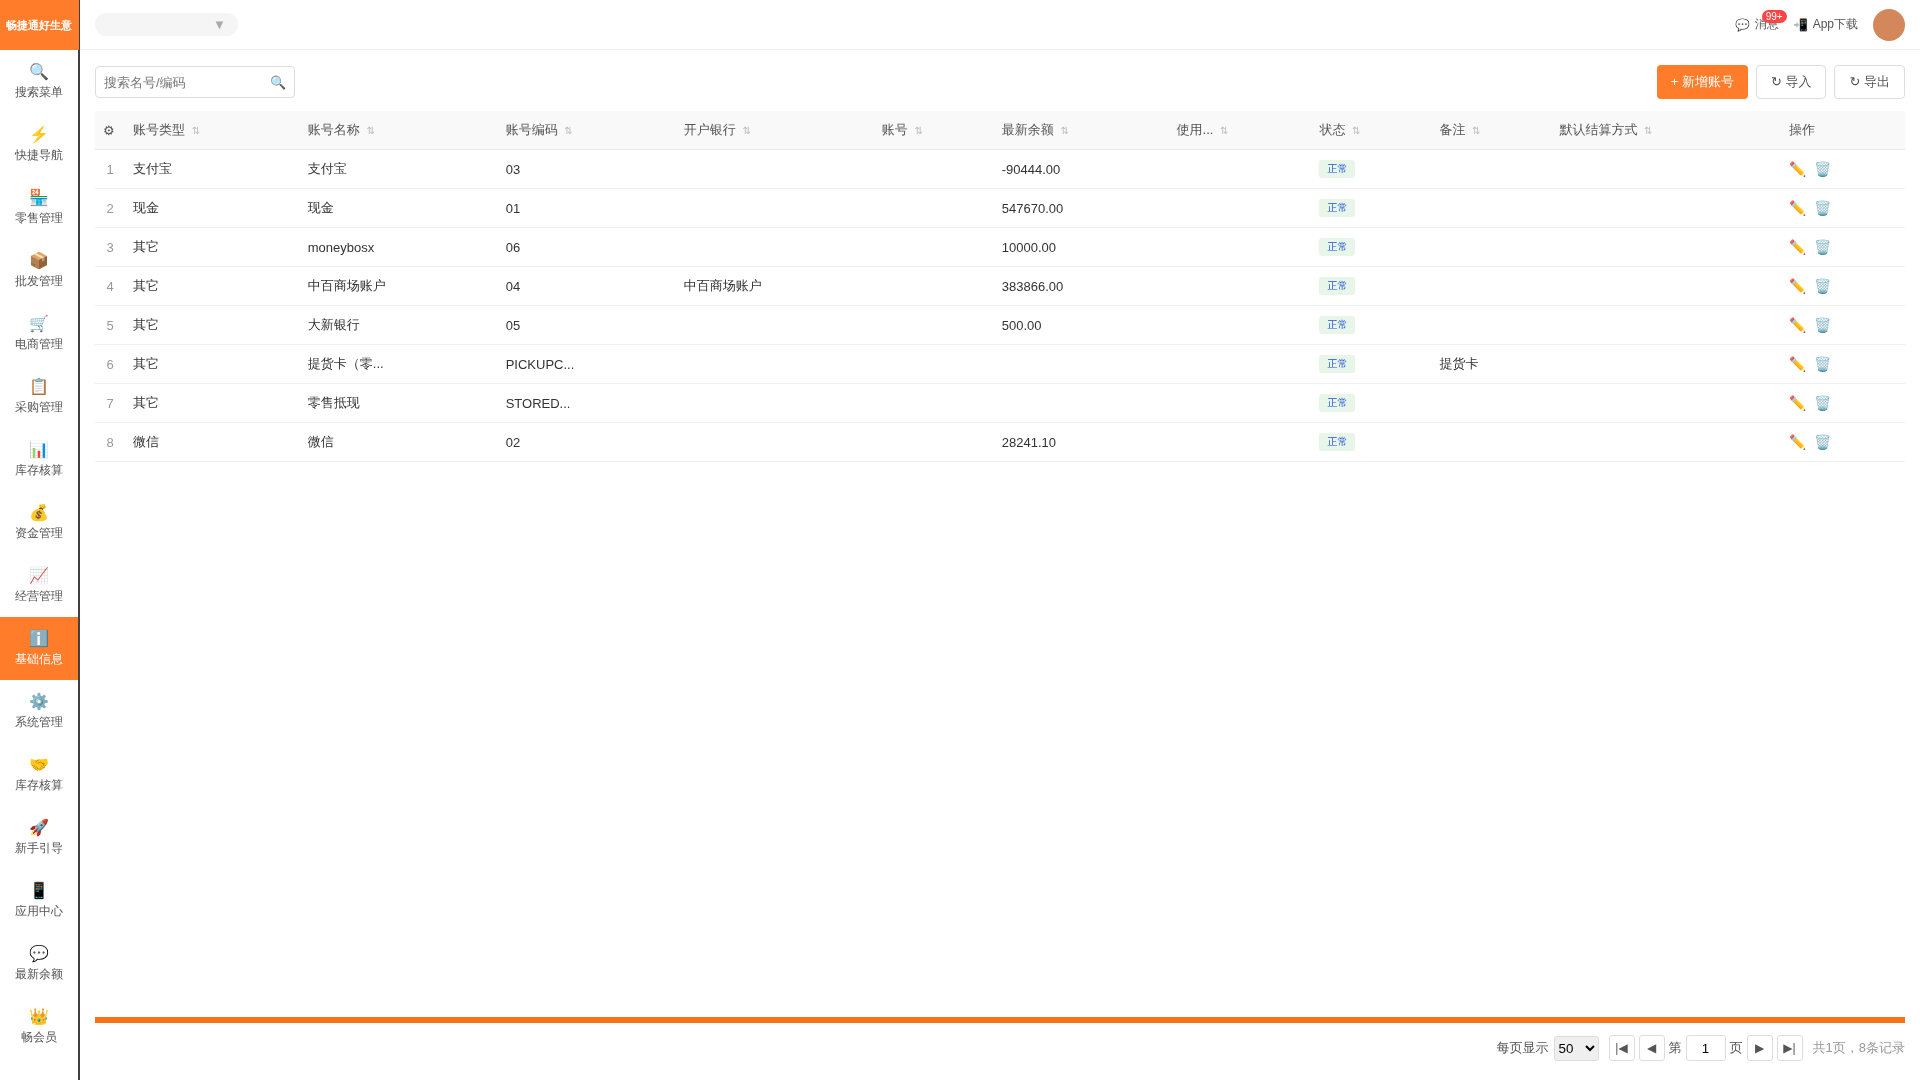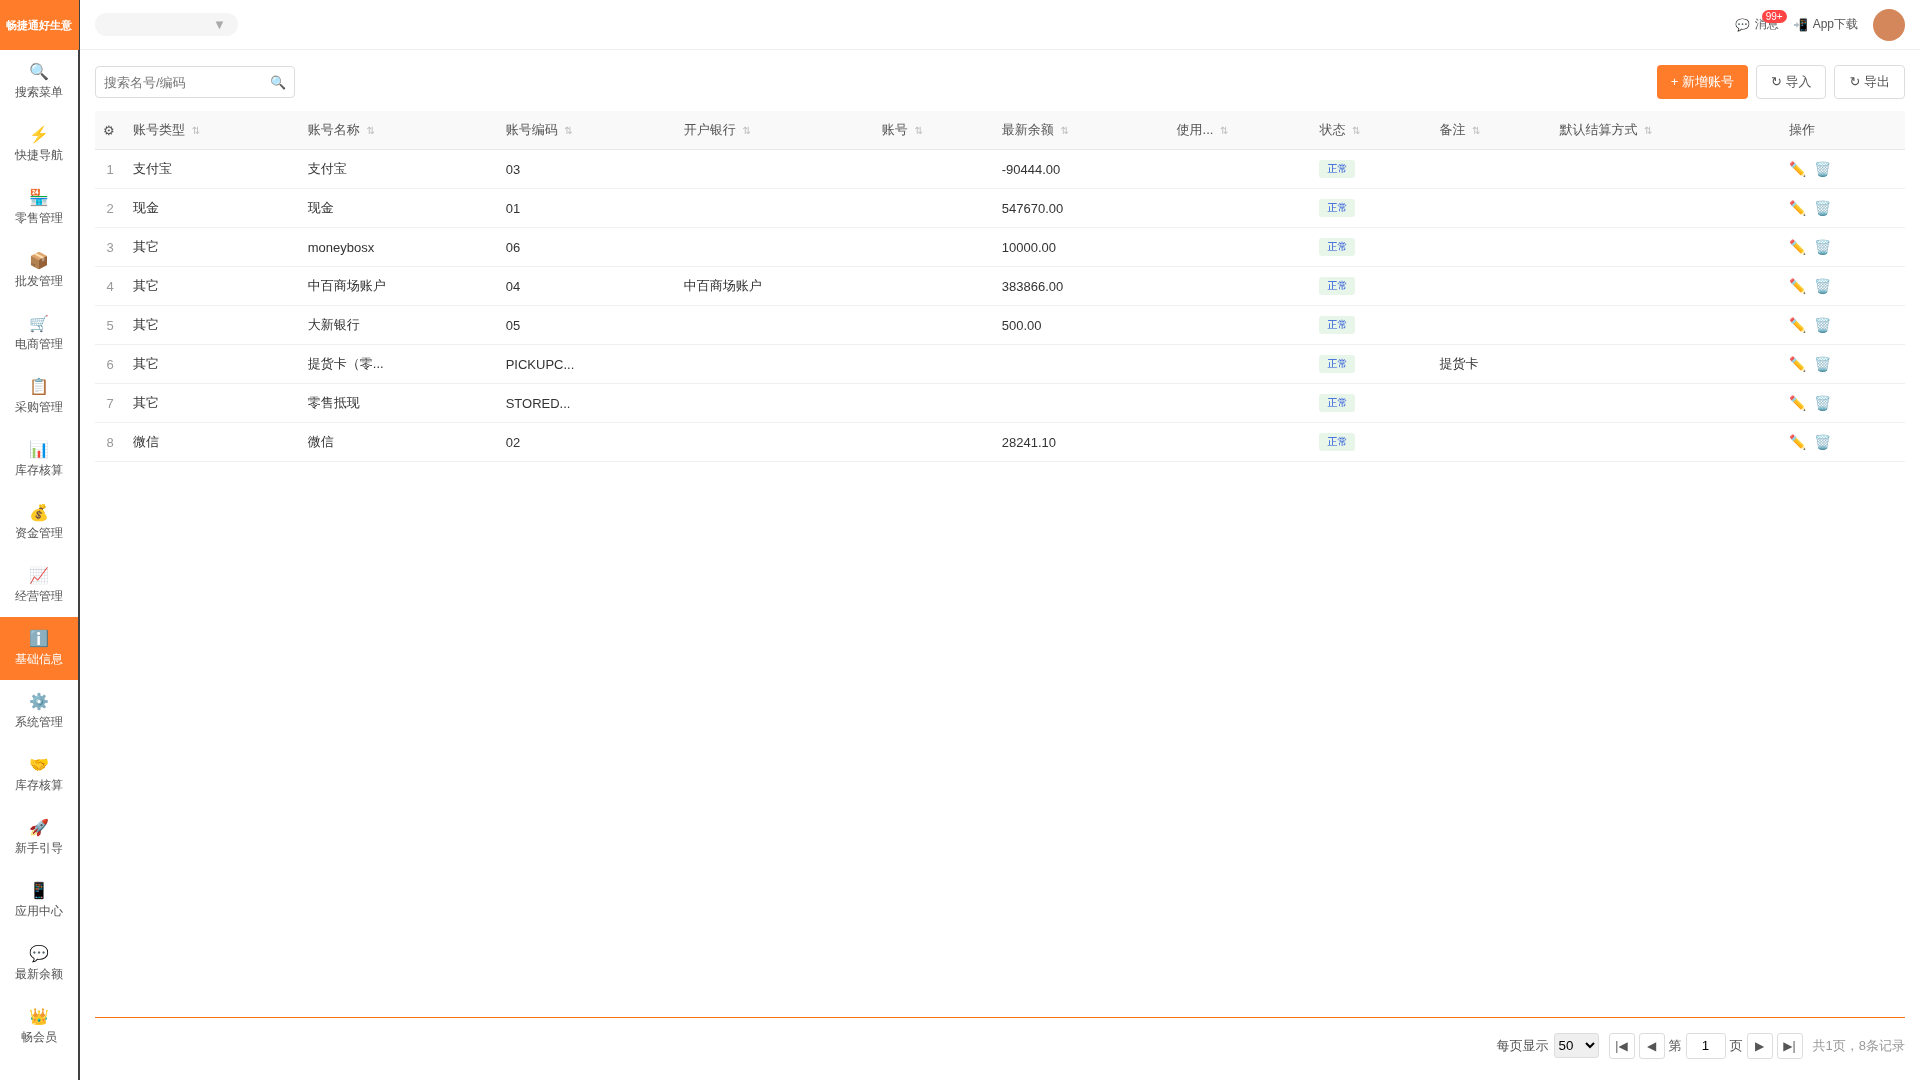--- a/index.html
+++ b/index.html
@@ -55,21 +55,21 @@
     th.sortable { cursor: pointer; }
     th .sort-arrows { color: #bbb; font-size: 10px; margin-left: 3px; }
     td { padding: 10px 8px; border-bottom: 1px solid #f0f0f0; color: #333; white-space: nowrap; }
     .row-num { color: #999; text-align: center; width: 30px; }
     .status-badge { display: inline-block; padding: 2px 8px; border-radius: 3px; font-size: 10px; background: #e8f5e9; color: #1d4ed8; }
     .action-icons { display: flex; gap: 8px; align-items: center; }
     .action-icon { color: #aaa; cursor: pointer; font-size: 14px; }
     .gear-cell { width: 30px; }
 
     
-    .pagination { height: 48px; display: flex; align-items: center; justify-content: flex-end; gap: 10px; border-top: 1px solid #f97316; padding-top: 8px; font-size: 13px; color: #555; }
+    .pagination { height: 48px; display: flex; align-items: center; justify-content: flex-end; gap: 10px; border-top: 6px solid #f97316; padding-top: 8px; font-size: 13px; color: #555; }
     .page-size-select { display: flex; align-items: center; gap: 5px; }
     .page-size-select select { border: 1px solid #ddd; border-radius: 3px; padding: 3px 0; outline: none; }
     .page-nav { display: flex; align-items: center; gap: 4px; }
     .page-btn { width: 26px; height: 26px; display: flex; align-items: center; justify-content: center; border: 1px solid #ddd; border-radius: 3px; cursor: pointer; font-size: 12px; background: #fff; }
     .page-input { width: 40px; height: 26px; border: 1px solid #ddd; border-radius: 3px; text-align: center; outline: none; }
     .page-total { color: #999; }
   </style>
 </head>
 <body>
 

